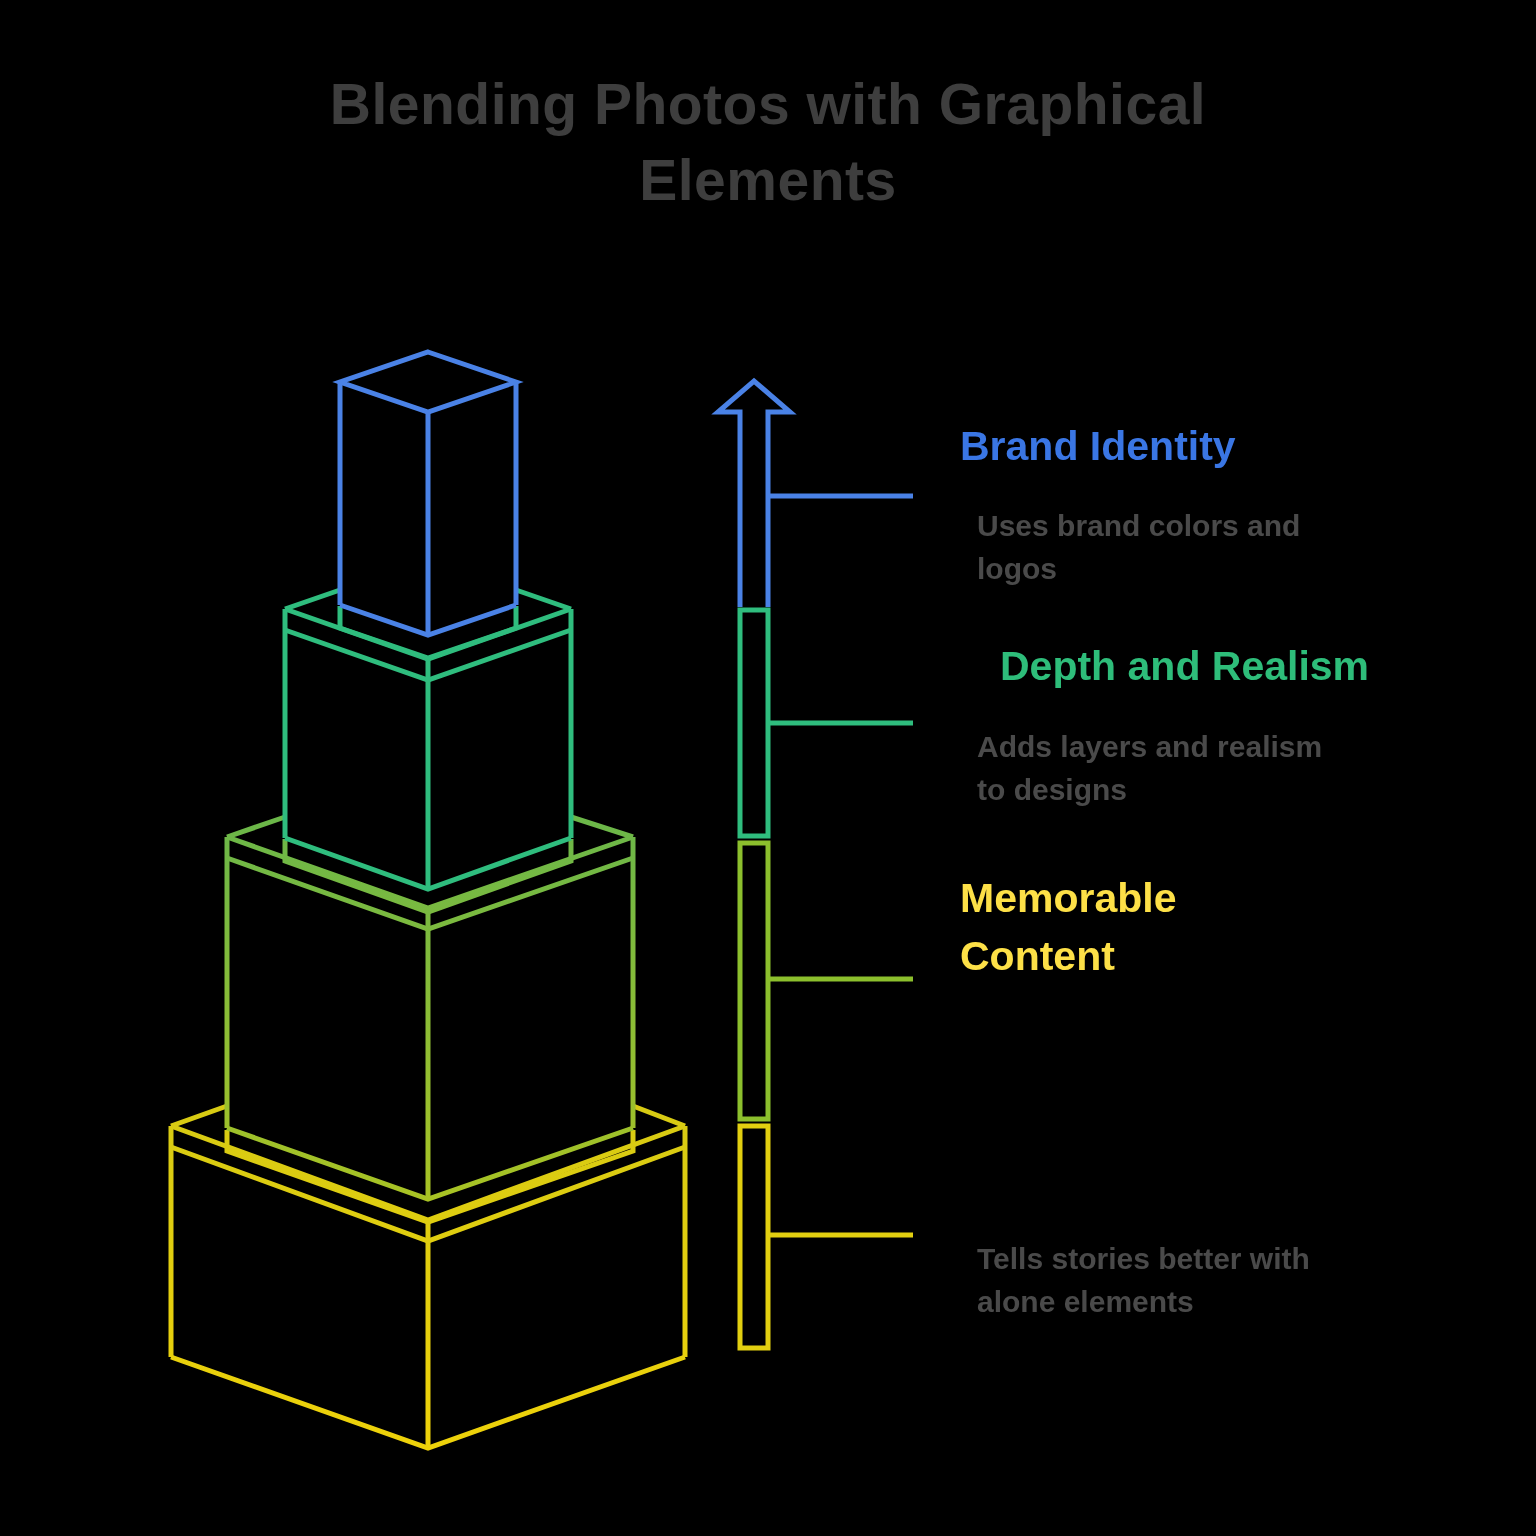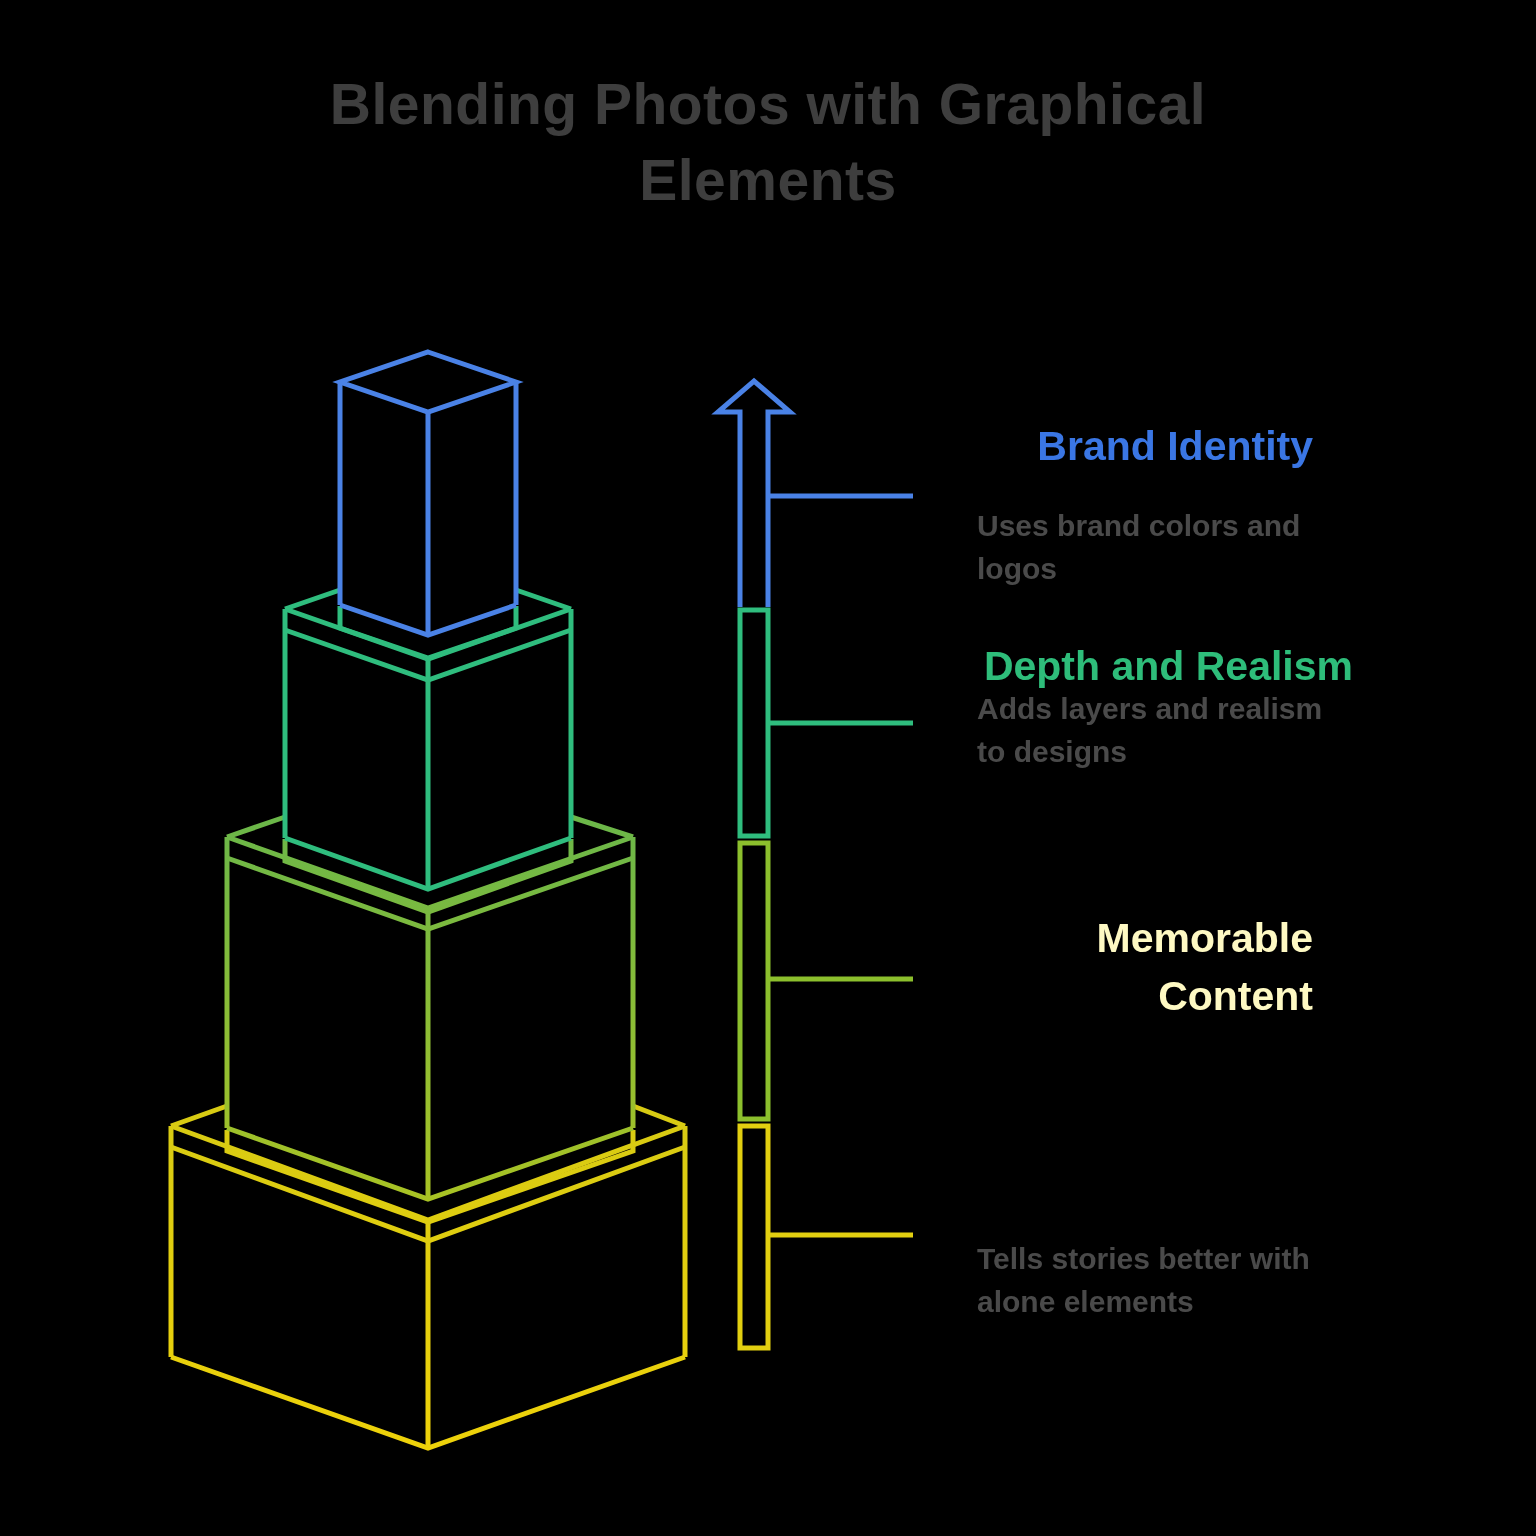--- a/index.html
+++ b/index.html
@@ -17,38 +17,37 @@
     text-align:center;
     font-size:57px;
     font-weight:bold;
     line-height:1.34;
     white-space:pre-line;
     letter-spacing:0.5px;
   }
   .diagram-svg{position:absolute;left:0;top:0;width:1536px;height:1536px;}
   .item-heading{
     position:absolute;
-    left:893px;width:420px;
+    left:960px;width:420px;
     font-size:41px;
     font-weight:bold;
     line-height:1.42;
     white-space:pre-line;
-    text-align:right;
   }
   .item-desc{
     position:absolute;
     left:945px;width:400px;
     font-size:30px;
     font-weight:bold;
     line-height:1.42;
     white-space:pre-line;
     margin-left:32px;
   }
   .h1{top:417px}.d1{top:505px}
-  .h2{top:637px}.d2{top:688px}
+  .h2{top:637px}.d2{top:726px}
   .h3{top:869px}.d3{top:1010px}
   .h4{top:1150px}.d4{top:1238px}
 </style>
 </head>
 <body>
 
 <div class="canvas">
 
   <div class="title" style="color: rgb(62, 62, 62);">Blending Photos with Graphical
 Elements</div>
@@ -114,19 +113,19 @@
   </svg>
 
   <div class="item-heading h1" style="color: rgb(58, 118, 228);">Brand Identity</div>
   <div class="item-desc d1" style="color: rgb(74, 74, 74);">Uses brand colors and
 logos</div>
 
   <div class="item-heading h2" style="color: rgb(46, 189, 122); margin-left: 40px;">Depth and Realism</div>
   <div class="item-desc d2" style="color: rgb(74, 74, 74);">Adds layers and realism
 to designs</div>
 
-  <div class="item-heading h3" style="color: #fef9c3; margin-top: 40px;">Memorable
+  <div class="item-heading h3" style="color: #fde047;">Memorable
 Content</div>
 
   <div class="item-desc d4" style="color: rgb(74, 74, 74);">Tells stories better with
 alone elements</div>
 
 </div>
 
 </body></html>

